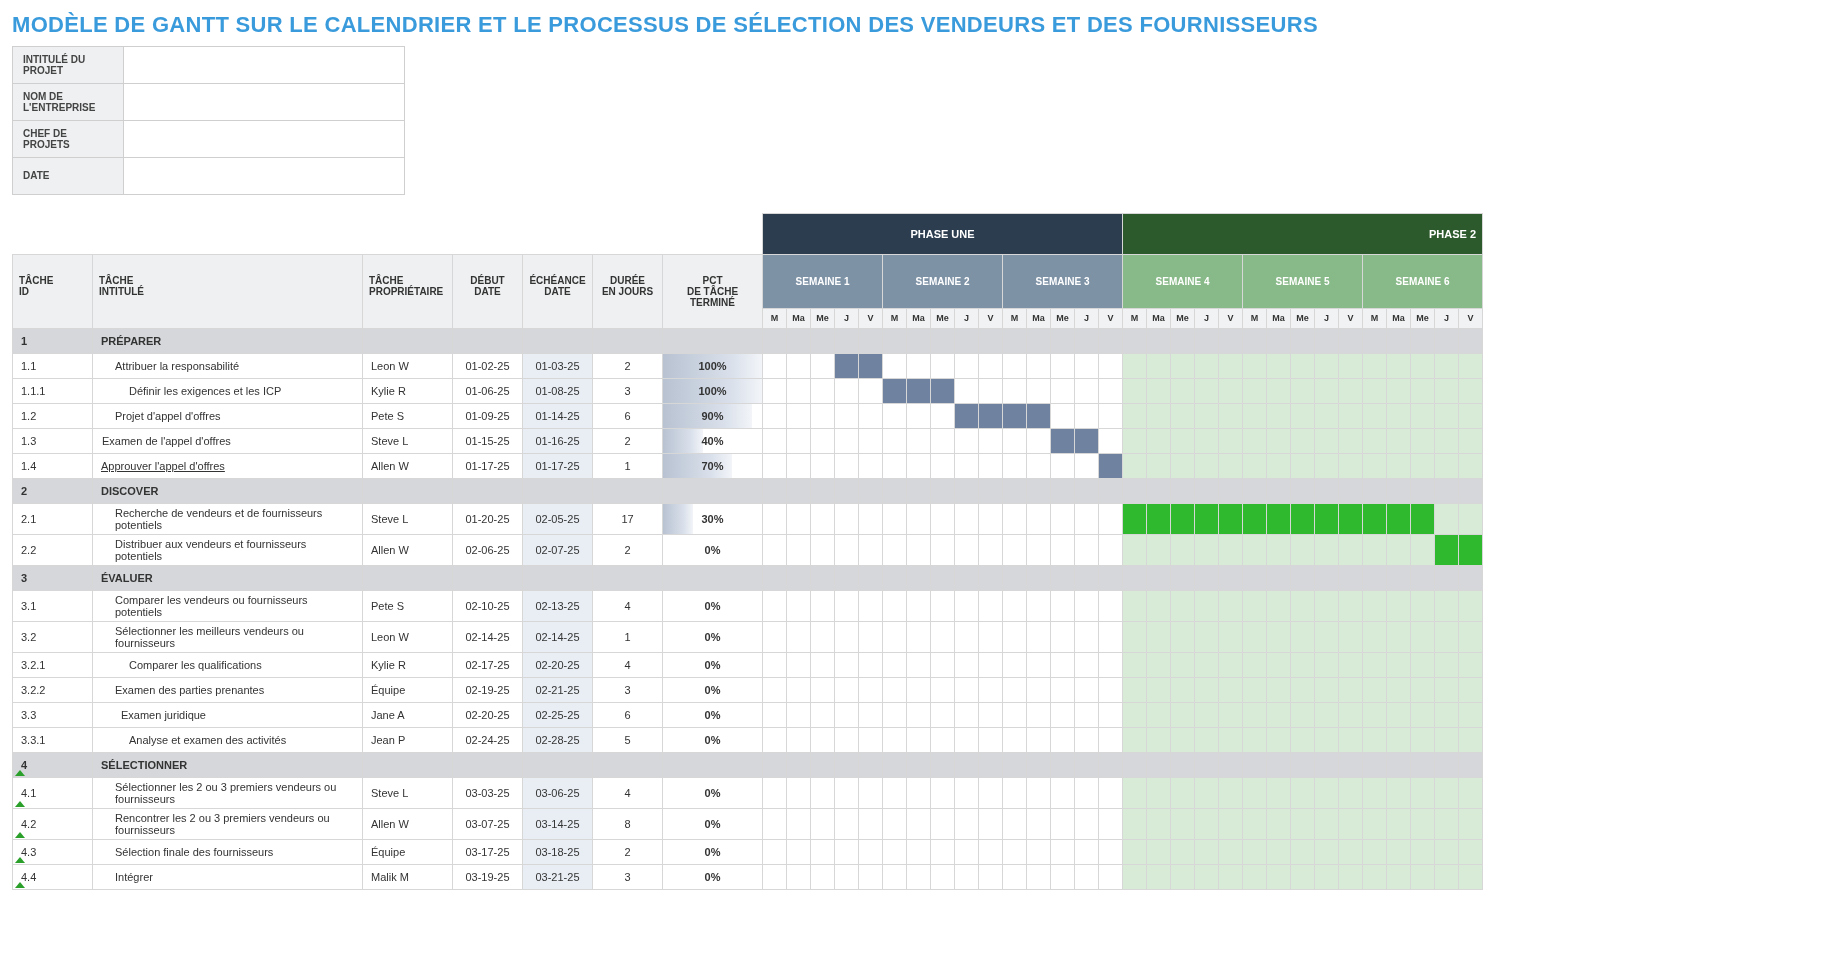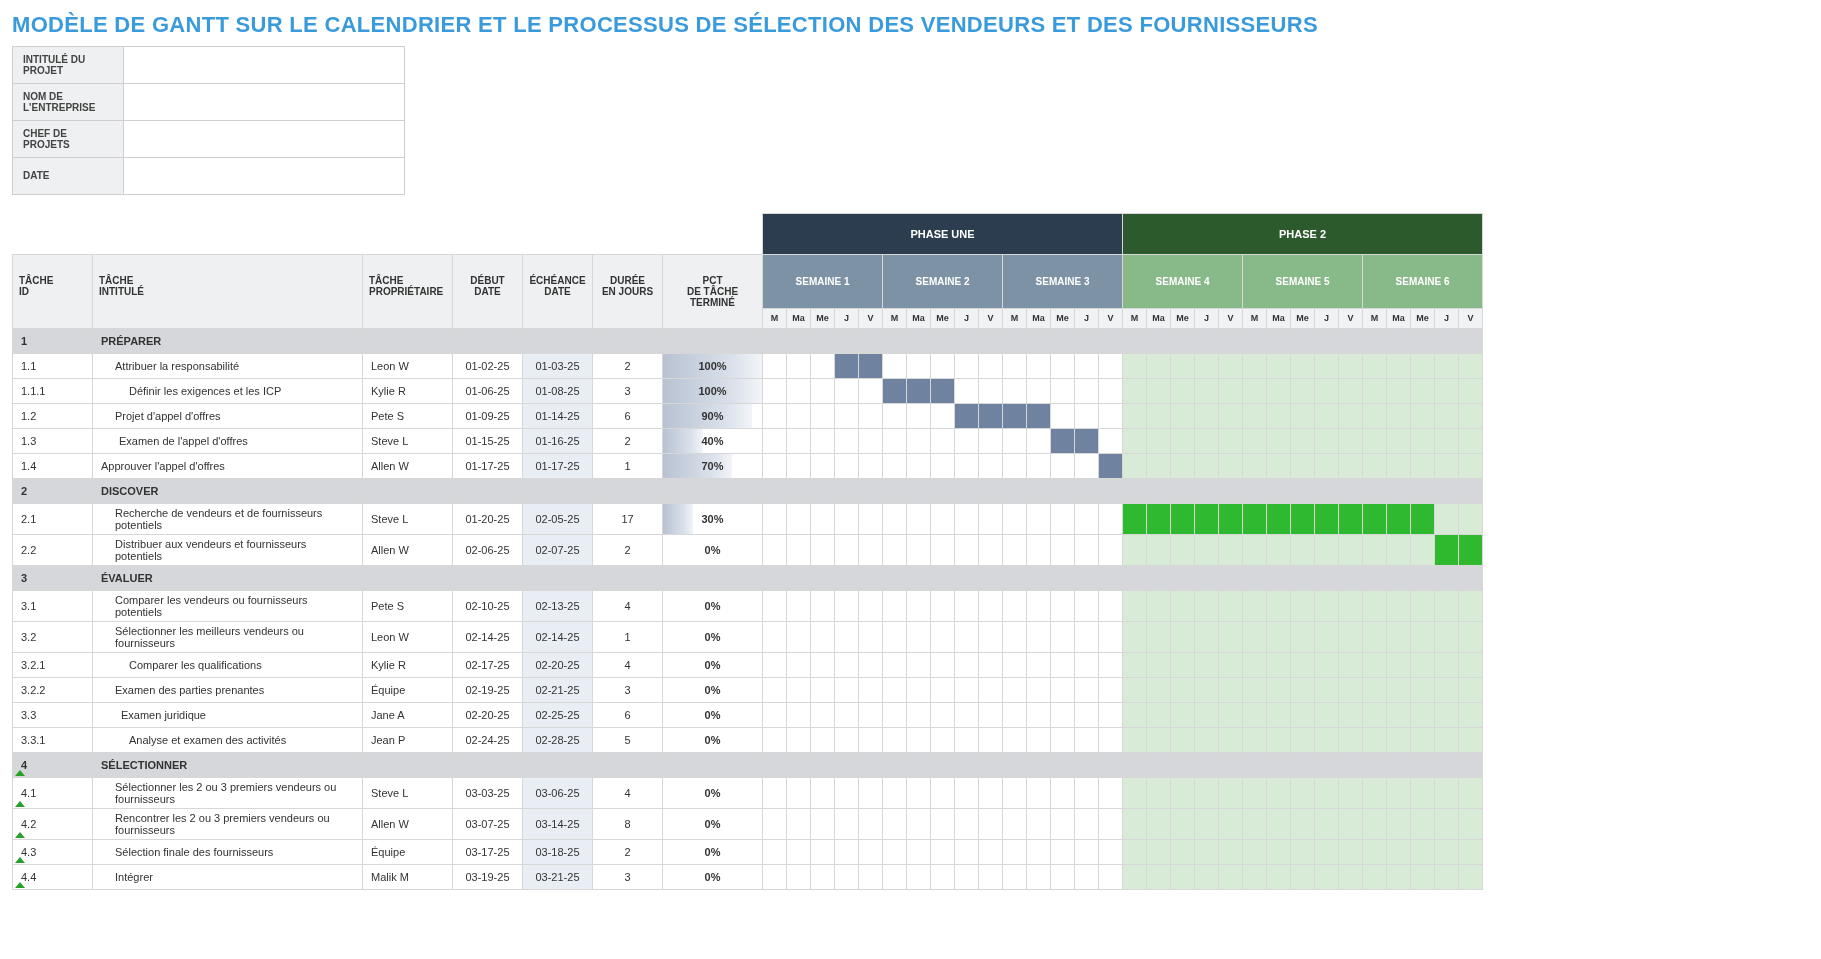--- a/index.html
+++ b/index.html
@@ -52,21 +52,21 @@
   }
   table.gantt th {
     background: #eef0f1;
     font-weight: 700;
     font-size: 10px;
     padding: 20px 6px;
     text-align: center;
   }
   table.gantt th.left { text-align: left; }
   table.gantt th.phase1 { background: #2b3d4f; color: #fff; font-size: 11px; padding:6px; }
-  table.gantt th.phase2 { background: #2d5a2d; color: #fff; font-size: 11px; padding:6px; }
+  table.gantt th.phase2 { background: #2d5a2d; color: #fff; font-size: 11px; padding:6px;text-align:right; }
   table.gantt th.week1 { background: #7e92a6; color: #fff; font-size:10px; }
   table.gantt th.week2 { background: #88b988; color: #fff; font-size:10px; }
   table.gantt th.day   { background: #f1f2f3; font-size:9px; width:24px; padding:4px 2px; }
   table.gantt th.task-col { vertical-align: top; line-height:1.1; font-size:10px; }
   
   col.c-id { width:80px; }
   col.c-title { width:270px; }
   col.c-owner { width:90px; }
   col.c-start { width:70px; }
   col.c-due   { width:70px; }
@@ -375,21 +375,21 @@
           <td class="cell p2l"></td>
           <td class="cell p2l"></td>
           <td class="cell p2l"></td>
           <td class="cell p2l"></td>
           <td class="cell p2l"></td>
           <td class="cell p2l"></td>
           <td class="cell p2l"></td>
         </tr>
         <tr>
           <td class="l first-of-row">1.3</td>
-          <td class="l" style="padding-left: 26px;">Examen de l'appel d'offres</td>
+          <td class="l" style="padding-left: 9px;">Examen de l'appel d'offres</td>
           <td class="l">Steve L</td>
           <td class="c">01-15-25</td>
           <td class="due">01-16-25</td>
           <td class="c">2</td>
           <td class="pct"><div class="bar" style="width: 40%;"></div><span class="lbl">40%</span></td>
           <td class="cell"></td>
           <td class="cell"></td>
           <td class="cell"></td>
           <td class="cell"></td>
           <td class="cell"></td>
@@ -414,21 +414,21 @@
           <td class="cell p2l"></td>
           <td class="cell p2l"></td>
           <td class="cell p2l"></td>
           <td class="cell p2l"></td>
           <td class="cell p2l"></td>
           <td class="cell p2l"></td>
           <td class="cell p2l"></td>
         </tr>
         <tr>
           <td class="l first-of-row">1.4</td>
-          <td class="l" style="">Approuver l'appel d'offres</td>
+          <td class="l" style=" text-decoration: underline;">Approuver l'appel d'offres</td>
           <td class="l">Allen W</td>
           <td class="c">01-17-25</td>
           <td class="due">01-17-25</td>
           <td class="c">1</td>
           <td class="pct"><div class="bar" style="width: 70%;"></div><span class="lbl">70%</span></td>
           <td class="cell"></td>
           <td class="cell"></td>
           <td class="cell"></td>
           <td class="cell"></td>
           <td class="cell"></td>

